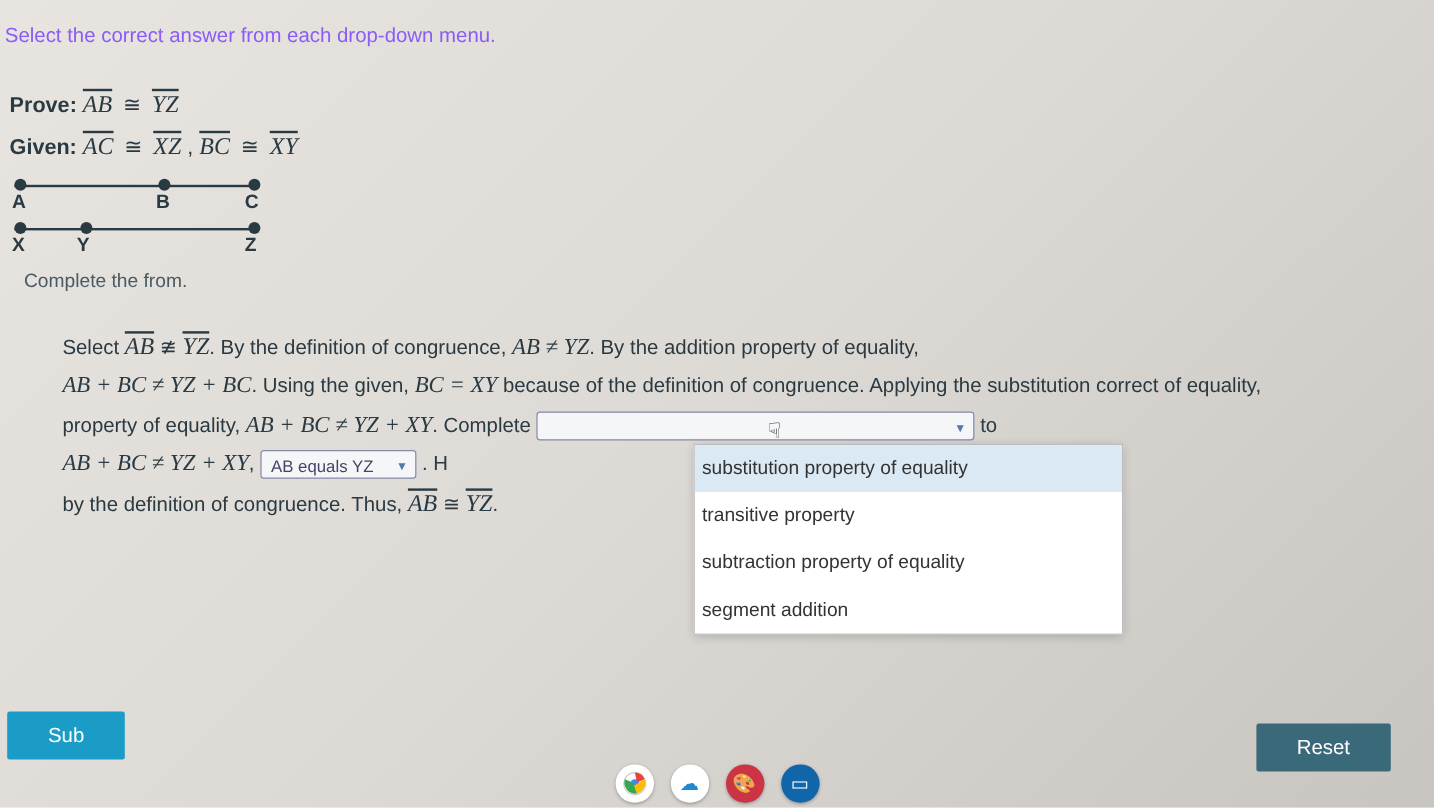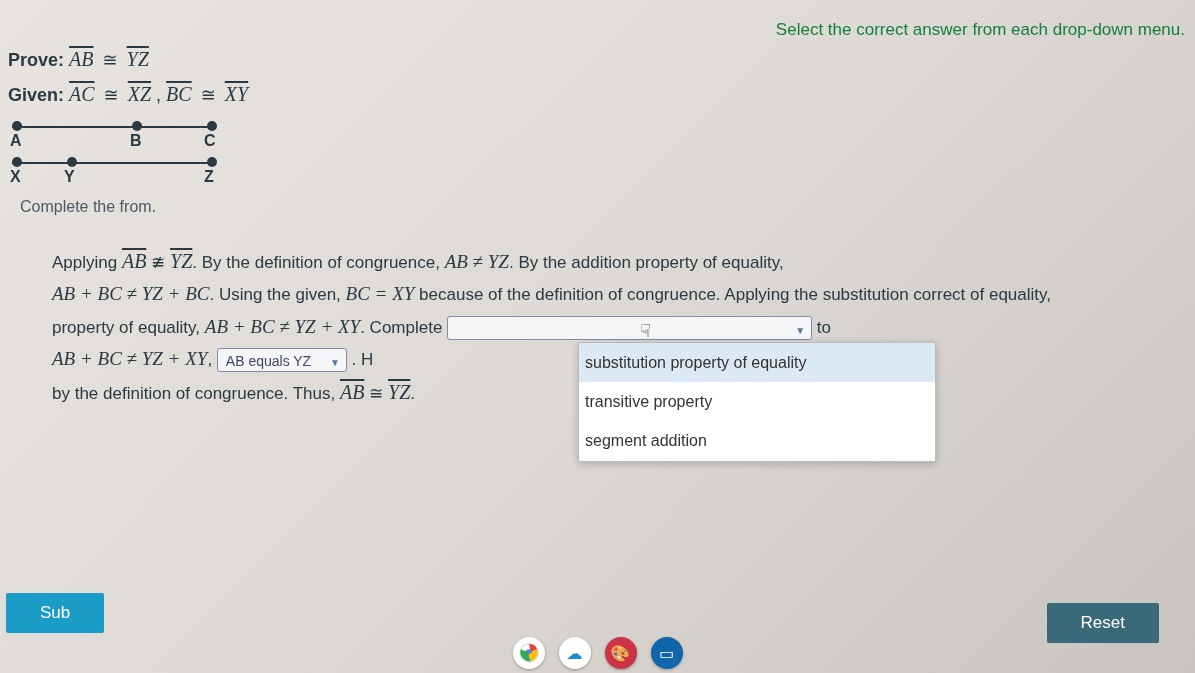--- a/index.html
+++ b/index.html
@@ -10,24 +10,23 @@
     height: 673px;
     overflow: hidden;
     position: relative;
     color: #3a4a52;
   }
   .content {
     padding: 20px 10px 10px 0;
   }
   .instruction {
     font-size: 17px;
-    color: #15803d;
-    margin-bottom: 8px;
+    color: #8b5cf6;
+    margin-bottom: 36px;
     padding-left: 4px;
-    text-align: right;
   }
   .given-prove {
     padding-left: 8px;
     margin-bottom: 12px;
     font-size: 18px;
     color: #2a3a42;
   }
   .given-prove b { font-weight: bold; }
   .seg { text-decoration: overline; font-style: italic; font-family: "Times New Roman", serif; font-size: 20px; }
   .cong { font-size: 18px; padding: 0 4px; }
@@ -213,37 +212,38 @@
       <div class="tick" style="left:195px"></div>
       <div class="lbl" style="left:-2px">X</div>
       <div class="lbl" style="left:52px">Y</div>
       <div class="lbl" style="left:192px">Z</div>
     </div>
   </div>
 
   <div class="complete">Complete the from.</div>
 
   <div class="proof">
-    <span>Applying </span><span class="seg">AB</span><span> ≇ </span><span class="seg">YZ</span><span>. By the definition of congruence, </span><span class="mi">AB ≠ YZ</span><span>. By the addition property of equality, </span><br>
+    <span>Select </span><span class="seg">AB</span><span> ≇ </span><span class="seg">YZ</span><span>. By the definition of congruence, </span><span class="mi">AB ≠ YZ</span><span>. By the addition property of equality, </span><br>
     <span class="mi">AB + BC ≠ YZ + BC</span><span>. Using the given, </span><span class="mi">BC = XY</span><span> because of the definition of congruence. Applying the substitution correct of equality, </span><br>
     <span>property of equality, </span><span class="mi">AB + BC ≠ YZ + XY</span><span>. Complete </span>
     <span class="dropdown wide"></span>
     <span> to </span><br>
     <span class="mi">AB + BC ≠ YZ + XY</span><span>, </span>
     <span class="dropdown">AB equals YZ</span>
     <span>. H</span>
     <span style="display:inline-block;width:360px"></span>
     <span>ich implies </span><span class="mi">AC = XZ</span><br>
     <span> by the definition of congruence. Thus, </span><span class="seg">AB</span><span> ≅ </span><span class="seg">YZ</span><span>.</span>
 
     <span class="cursor-icon">☟</span>
 
     <div class="dropdown-list">
       <div class="opt hover">substitution property of equality</div>
       <div class="opt">transitive property</div>
+      <div class="opt">subtraction property of equality</div>
       <div class="opt">segment addition</div>
     </div>
   </div>
 </div>
 
 <div class="buttons">
   <span class="btn">Sub</span>
   <span class="btn reset">Reset</span>
 </div>
 

